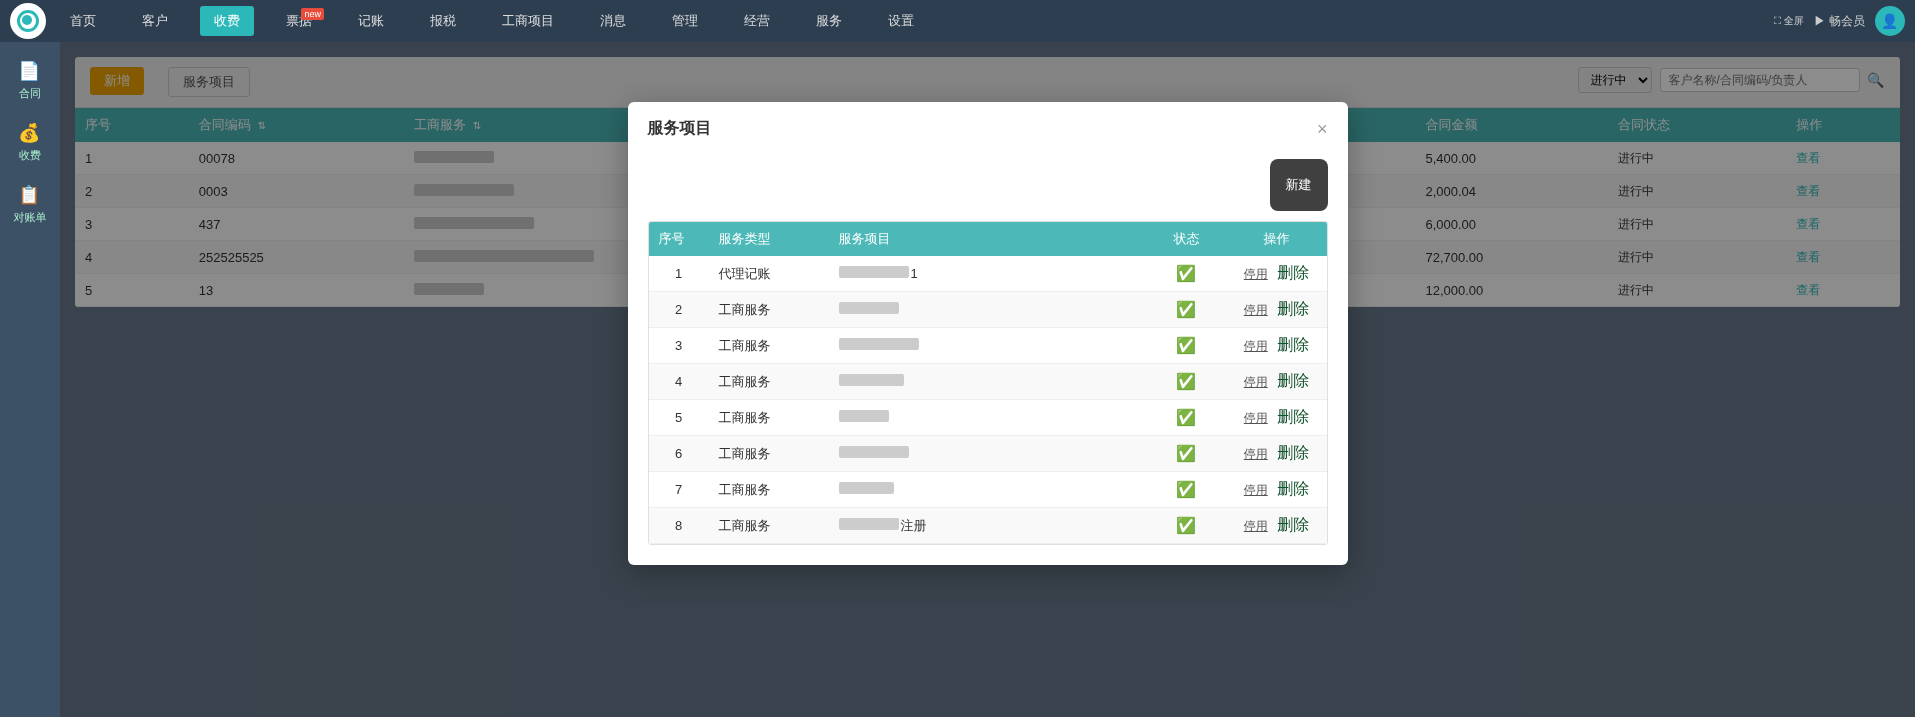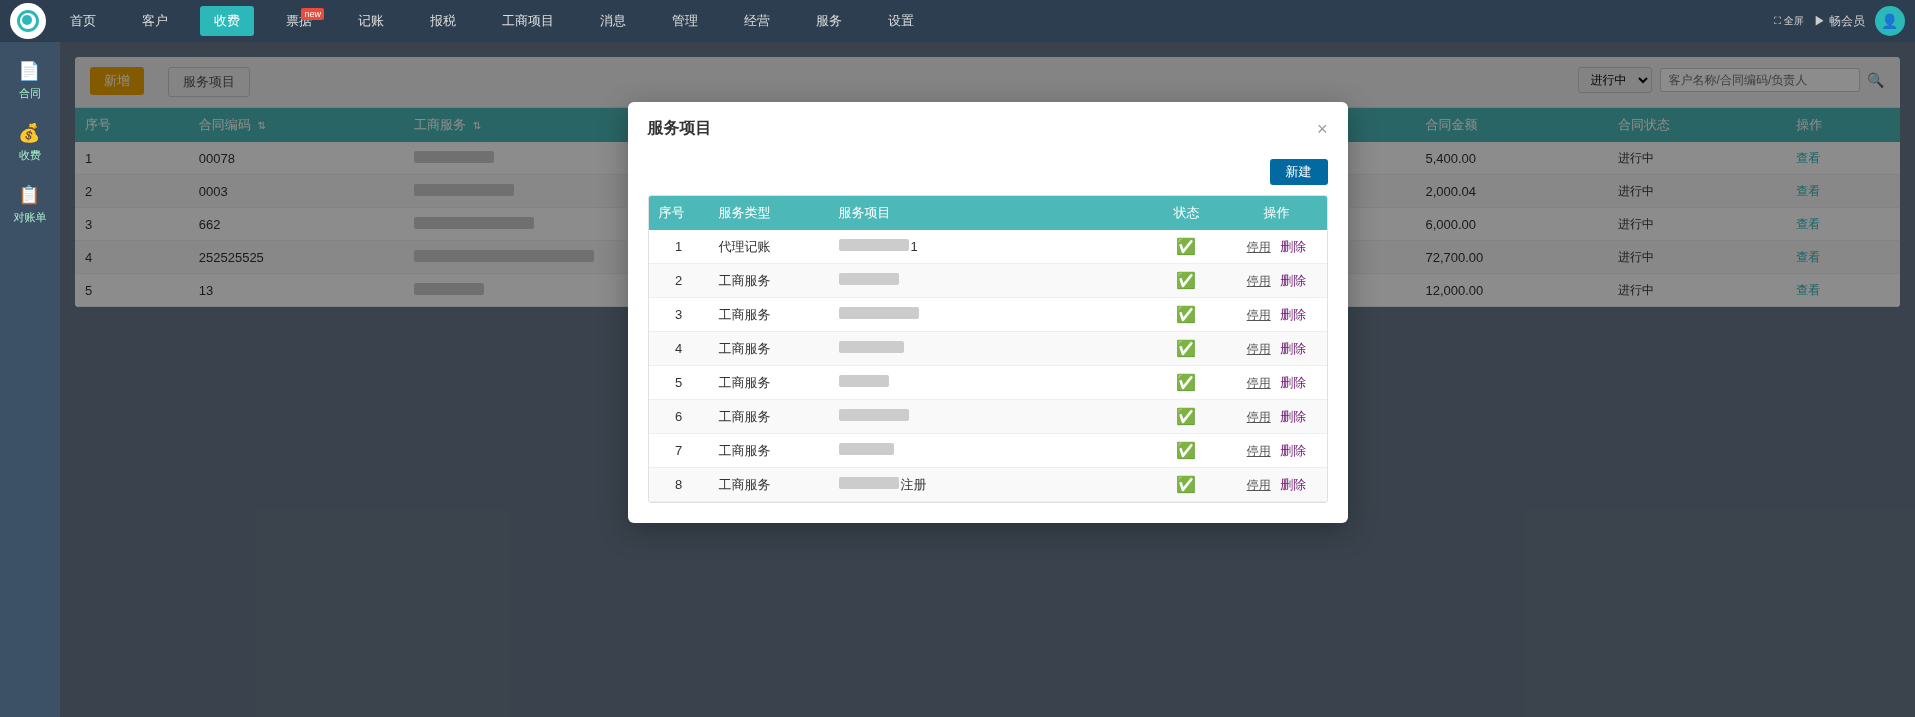--- a/index.html
+++ b/index.html
@@ -270,25 +270,25 @@
       overflow: hidden;
       display: flex;
       flex-direction: column;
     }
     .modal-toolbar {
       display: flex;
       justify-content: flex-end;
       margin-bottom: 10px;
     }
     .btn-new-modal {
-      background: #0369a1;
+      background: #404040;
       color: #fff;
       border: none;
-      padding: 4px 16px;
-      border-radius: 3px;
+      padding: 17px 16px;
+      border-radius: 8px;
       cursor: pointer;
       font-size: 13px;
     }
     .modal-table-wrap {
       flex: 1;
       overflow-y: auto;
       border: 1px solid #e0e0e0;
       border-radius: 3px;
     }
     .modal-table {
@@ -319,23 +319,23 @@
       font-size: 16px;
     }
     .stop-link {
       color: #555;
       cursor: pointer;
       font-size: 12px;
       margin-right: 6px;
       text-decoration: underline;
     }
     .delete-link {
-      color: #701a75;
-      cursor: pointer;
-      font-size: 13px;
+      color: #14532d;
+      cursor: pointer;
+      font-size: 16px;
     }
   </style>
 </head>
 <body>
 
 <nav class="top-nav">
   <div class="logo">
     <div class="logo-inner"></div>
   </div>
   <div class="nav-items">
@@ -437,21 +437,21 @@
     <td>0003</td>
     <td><span class="blurred-text" style="width:100px">&nbsp;&nbsp;&nbsp;</span></td>
     <td>小规模记账</td>
     <td>202305-202404</td>
     <td>2,000.04</td>
     <td><span class="status-badge">进行中</span></td>
     <td><a class="action-link">查看</a></td>
   </tr>
             <tr>
     <td>3</td>
-    <td>662</td>
+    <td>437</td>
     <td><span class="blurred-text" style="width:120px">&nbsp;&nbsp;&nbsp;</span></td>
     <td>小规模记账</td>
     <td>202305-202404</td>
     <td>6,000.00</td>
     <td><span class="status-badge">进行中</span></td>
     <td><a class="action-link">查看</a></td>
   </tr>
             <tr>
     <td>4</td>
     <td>252525525</td>

